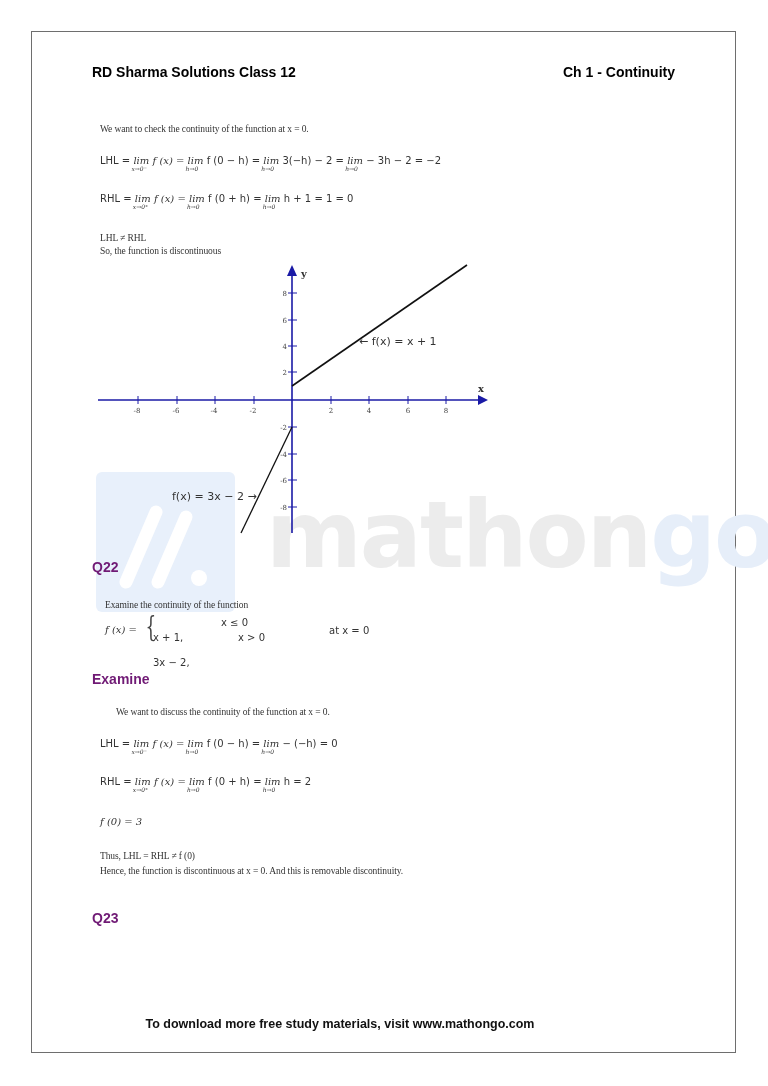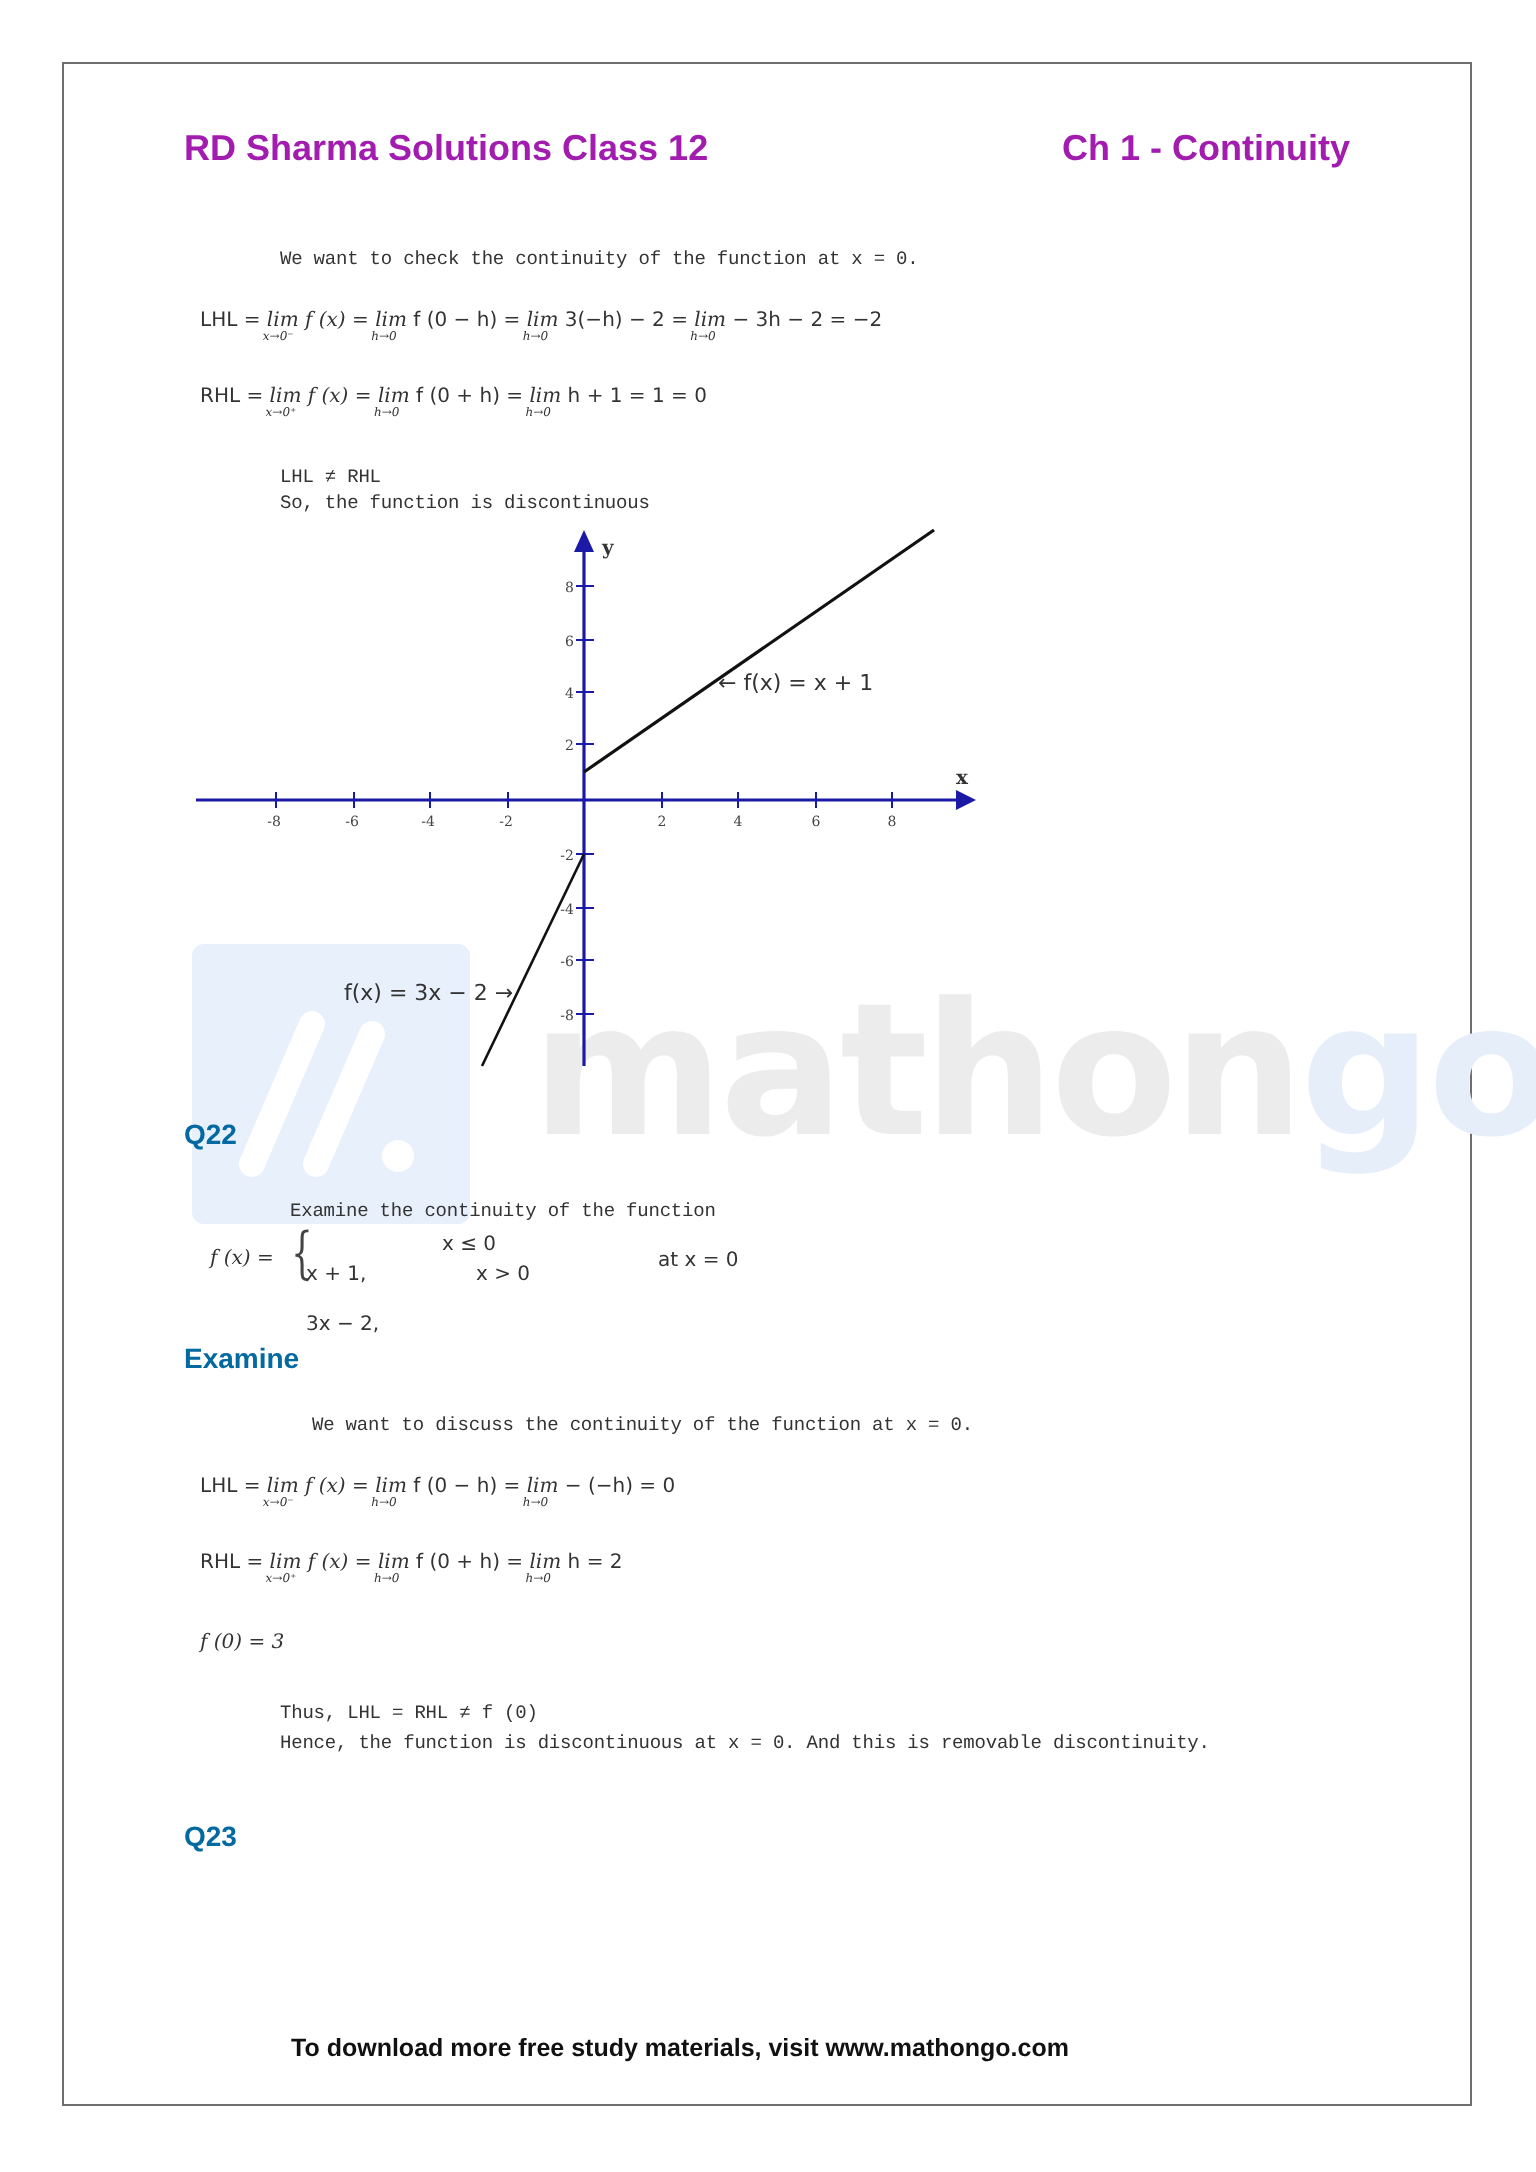--- a/index.html
+++ b/index.html
@@ -1,26 +1,26 @@
 <!DOCTYPE html>
 <html><head>
 <meta charset="utf-8">
 <style>
   html, body { margin: 0; padding: 0; background: #ffffff; }
   body { width: 768px; height: 1086px; position: relative; overflow: hidden; font-family: "DejaVu Sans", sans-serif; color: #222; }
   .page-border { position: absolute; left: 31px; top: 31px; width: 705px; height: 1022px; border: 1px solid #6e6e6e; box-sizing: border-box; }
-  .hdr { position: absolute; top: 64px; font-family: "Liberation Sans", sans-serif; font-weight: bold; font-size: 18px; color: #a21caf; }
+  .hdr { position: absolute; top: 64px; font-family: "Liberation Sans", sans-serif; font-weight: bold; font-size: 14px; color: #000000; }
   .hdr-left { left: 92px; }
   .hdr-right { right: 93px; }
-  .txt { position: absolute; font-family: Liberation Mono, monospace; font-size: 9.5px; color: #333; letter-spacing: -0.1px; white-space: nowrap; margin-left: 40px; }
+  .txt { position: absolute; font-family: Liberation Serif, serif; font-size: 9.5px; color: #333; letter-spacing: -0.1px; white-space: nowrap; }
   .math { position: absolute; font-family: "DejaVu Sans", sans-serif; font-size: 10px; color: #333; white-space: nowrap; }
   .math i { font-family: "DejaVu Serif", serif; font-style: italic; }
   .lim { display: inline-block; position: relative; font-style: italic; font-family: "DejaVu Serif", serif; }
   .lim sub { position: absolute; left: -2px; top: 10px; font-size: 6px; font-style: italic; white-space: nowrap; }
-  .red-head { position: absolute; font-family: "Liberation Sans", sans-serif; font-weight: bold; font-size: 14px; color: #0369a1; }
+  .red-head { position: absolute; font-family: "Liberation Sans", sans-serif; font-weight: bold; font-size: 14px; color: #701a75; }
   .footer { position: absolute; top: 1017px; left: 0; width: 680px; text-align: center; font-family: "Liberation Sans", sans-serif; font-weight: bold; font-size: 12.5px; color: #111; }
   .wm-box { position: absolute; left: 96px; top: 472px; width: 139px; height: 140px; background: #e8f0fb; border-radius: 6px; }
   .wm-word { position: absolute; left: 266px; top: 490px; font-family: "DejaVu Sans", sans-serif; font-weight: bold; font-size: 92px; letter-spacing: -2px; color: #ececec; line-height: 1; }
   .wm-word .go { color: #e6eef9; }
   .graph { position: absolute; left: 0; top: 0; }
   .piece { position: absolute; font-size: 10px; color: #333; }
   .brace { position: absolute; font-family: "DejaVu Serif", serif; font-size: 28px; color: #444; line-height: 1; transform: scaleX(0.6); }
 </style>
 </head>
 <body>

